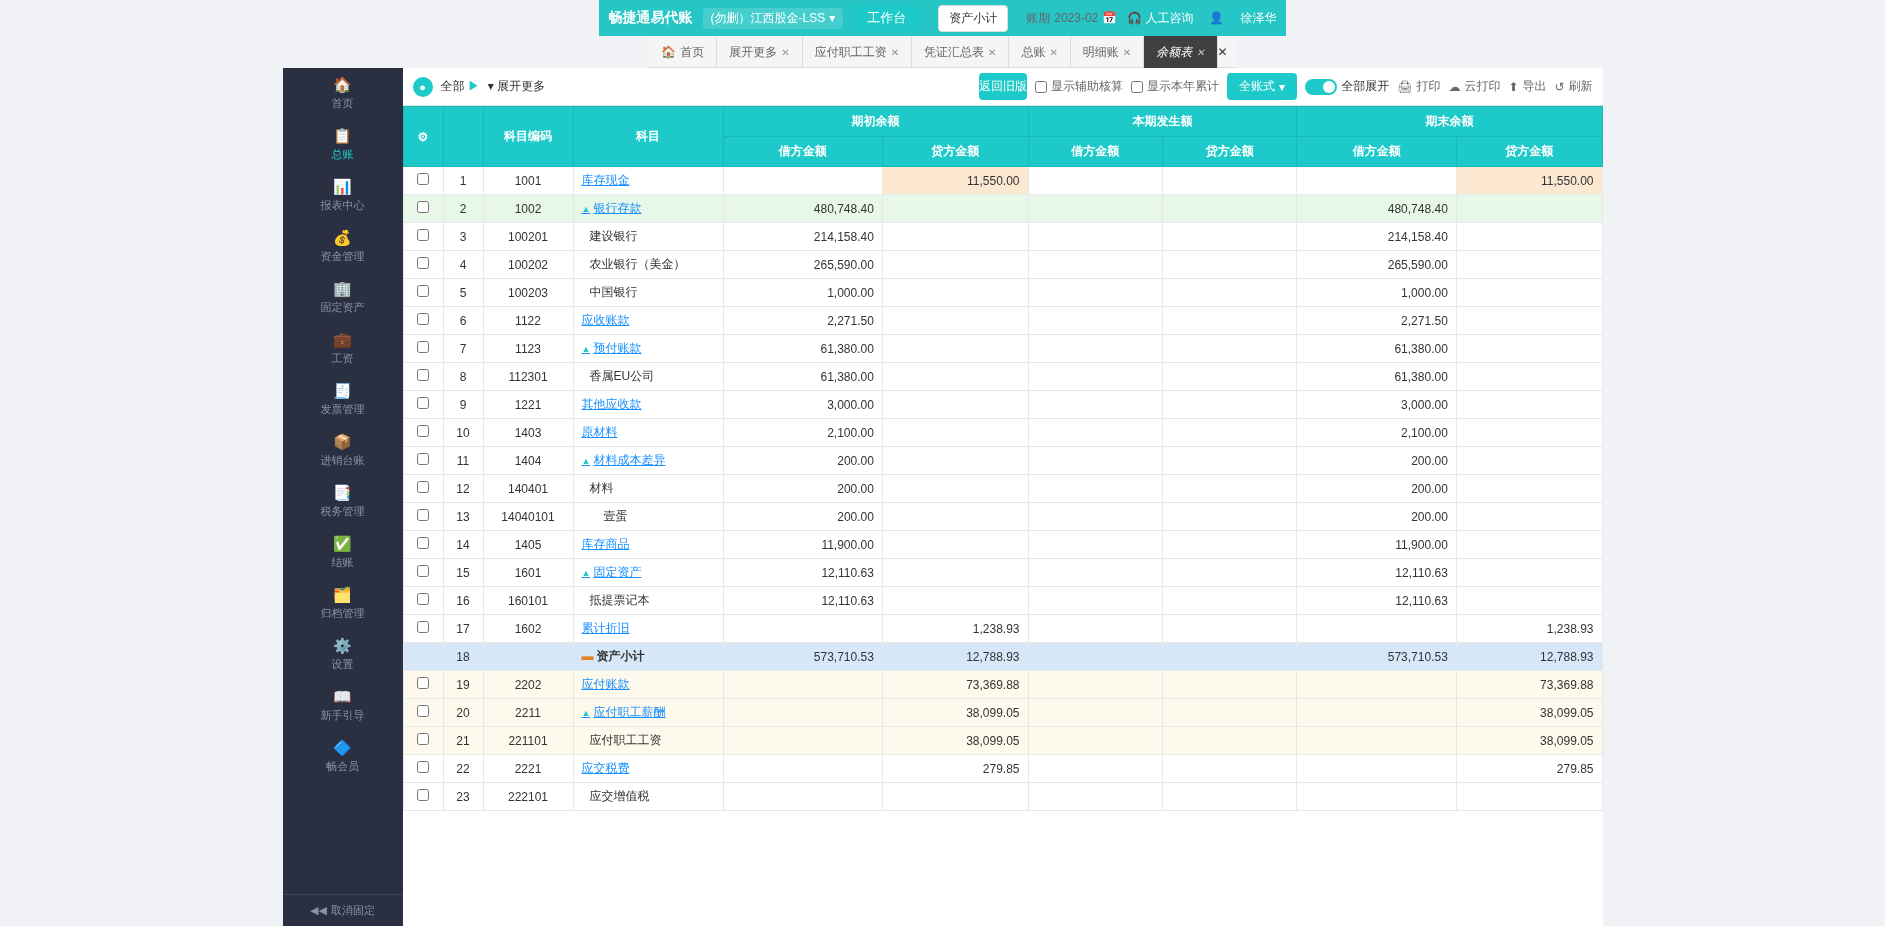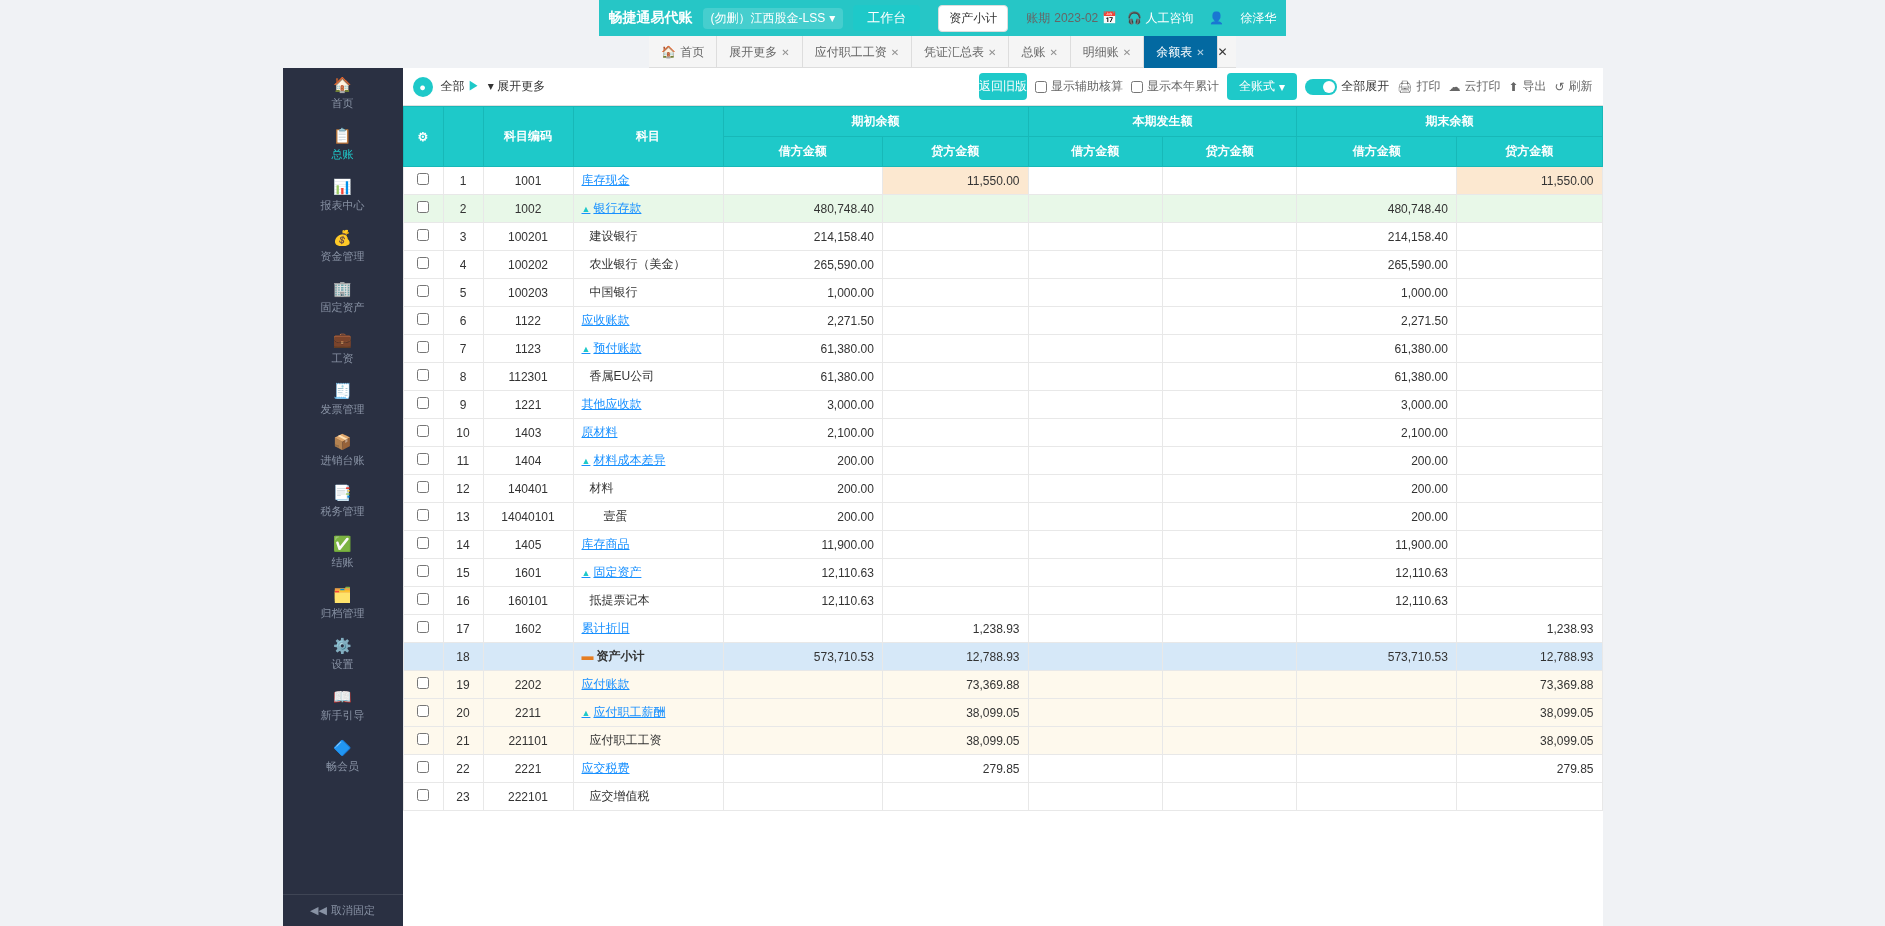--- a/index.html
+++ b/index.html
@@ -73,21 +73,21 @@
       gap: 4px; cursor: pointer;
     }
     .top-right-info { margin-left: auto; display: flex; align-items: center; gap: 16px; color: white; font-size: 12px; }
 
     .nav-tabs { display: flex; height: 32px; background: #f5f5f5; border-bottom: 1px solid #ddd; padding: 0; }
     .nav-tab {
       display: flex; align-items: center; padding: 0 12px; height: 32px;
       font-size: 12px; cursor: pointer; color: #666; border-right: 1px solid #ddd;
       white-space: nowrap; gap: 4px;
     }
-    .nav-tab.active { background: #0369a1; color: white; }
+    .nav-tab.active { background: #404040; color: white; font-style: italic; }
     .nav-tab .x { opacity: 0.7; font-size: 10px; }
 
     .full-layout { display: flex; flex-direction: column; height: 926px; overflow: hidden; align-items: center; }
     .content-row { display: flex; flex: 1; overflow: hidden; }
     .left-nav { width: 120px; background: #2a3042; flex-shrink: 0; display: flex; flex-direction: column; }
     .nav-item { display: flex; flex-direction: column; align-items: center; padding: 8px 4px; cursor: pointer; color: #8892a4; font-size: 11px; gap: 2px; }
     .nav-item.active { color: #1ec9c9; }
     .nav-item .ni { font-size: 15px; }
     .content-main { flex: 1; display: flex; flex-direction: column; overflow: hidden; background: #f0f2f5; }
     .inner-toolbar { display: flex; align-items: center; height: 38px; background: white; border-bottom: 1px solid #e0e0e0; padding: 0 10px; gap: 8px; }

